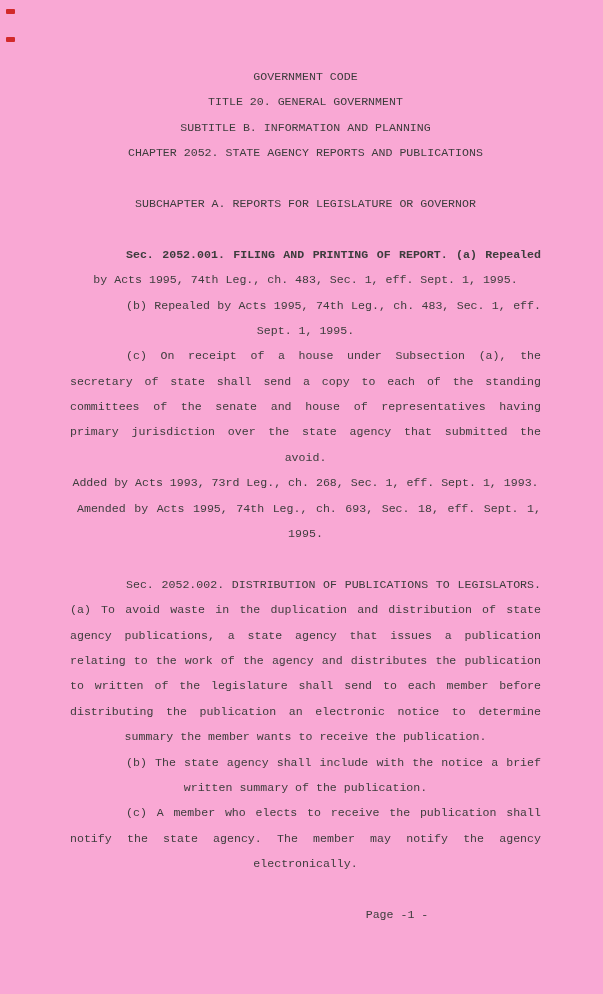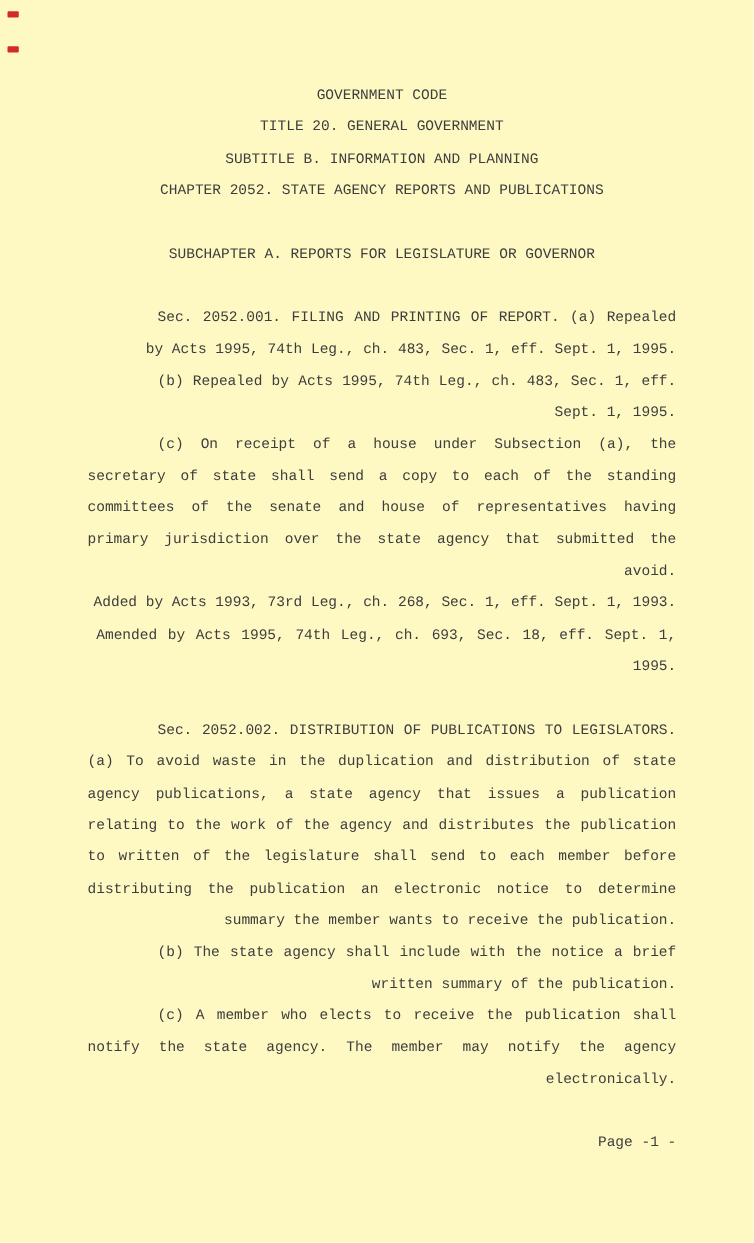--- a/index.html
+++ b/index.html
@@ -4,21 +4,21 @@
 <style>
   html, body {
     margin: 0;
     padding: 0;
     background: #ffffff;
   }
   .page {
     position: relative;
     width: 603px;
     height: 994px;
-    background: #fef9c3;
+    background: #f9a8d4;
     overflow: hidden;
     font-family: "Liberation Mono", "DejaVu Sans Mono", monospace;
   }
   .text-column {
     position: absolute;
     left: 70px;
     top: 64px;
     width: 471px;
   }
   .row {
@@ -26,21 +26,21 @@
     line-height: 25.4px;
     font-size: 11.6px;
     color: #3d3d3d;
     letter-spacing: 0;
   }
   .row.c {               
     text-align: center;
     white-space: pre;
   }
   .row.l {               
-    text-align: right;
+    text-align: center;
     white-space: pre;
   }
   .row.j {               
     text-align: justify;
     text-align-last: justify;
     white-space: normal;
   }
   .red-mark {
     position: absolute;
     left: 6px;
@@ -57,21 +57,21 @@
   <div class="red-mark" style="top: 9px; background: rgb(210, 42, 42);"></div>
   <div class="red-mark" style="top: 37px; background: rgb(210, 42, 42);"></div>
   <div class="text-column">
       <div class="row c">GOVERNMENT CODE</div>
       <div class="row c">TITLE 20. GENERAL GOVERNMENT</div>
       <div class="row c">SUBTITLE B. INFORMATION AND PLANNING</div>
       <div class="row c">CHAPTER 2052. STATE AGENCY REPORTS AND PUBLICATIONS</div>
       <div class="row l"></div>
       <div class="row c">SUBCHAPTER A. REPORTS FOR LEGISLATURE OR GOVERNOR</div>
       <div class="row l"></div>
-      <div class="row j" style="text-indent: 56px;">Sec. 2052.001.  FILING AND PRINTING OF REPORT.  (a)  Repealed</div>
+      <div class="row j" style="text-indent: 56px; font-weight: bold;">Sec. 2052.001.  FILING AND PRINTING OF REPORT.  (a)  Repealed</div>
       <div class="row l">by Acts 1995, 74th Leg., ch. 483, Sec. 1, eff. Sept. 1, 1995.</div>
       <div class="row j" style="text-indent: 56px;">(b)  Repealed by Acts 1995, 74th Leg., ch. 483, Sec. 1, eff.</div>
       <div class="row l">Sept. 1, 1995.</div>
       <div class="row j" style="text-indent: 56px;">(c)  On receipt of a house under Subsection (a), the</div>
       <div class="row j">secretary of state shall send a copy to each of the standing</div>
       <div class="row j">committees of the senate and house of representatives having</div>
       <div class="row j">primary jurisdiction over the state agency that submitted the</div>
       <div class="row l">avoid.</div>
       <div class="row l">Added by Acts 1993, 73rd Leg., ch. 268, Sec. 1, eff. Sept. 1, 1993.</div>
       <div class="row j" style="text-indent: 7px;"> Amended by Acts 1995, 74th Leg., ch. 693, Sec. 18, eff. Sept. 1,</div>

